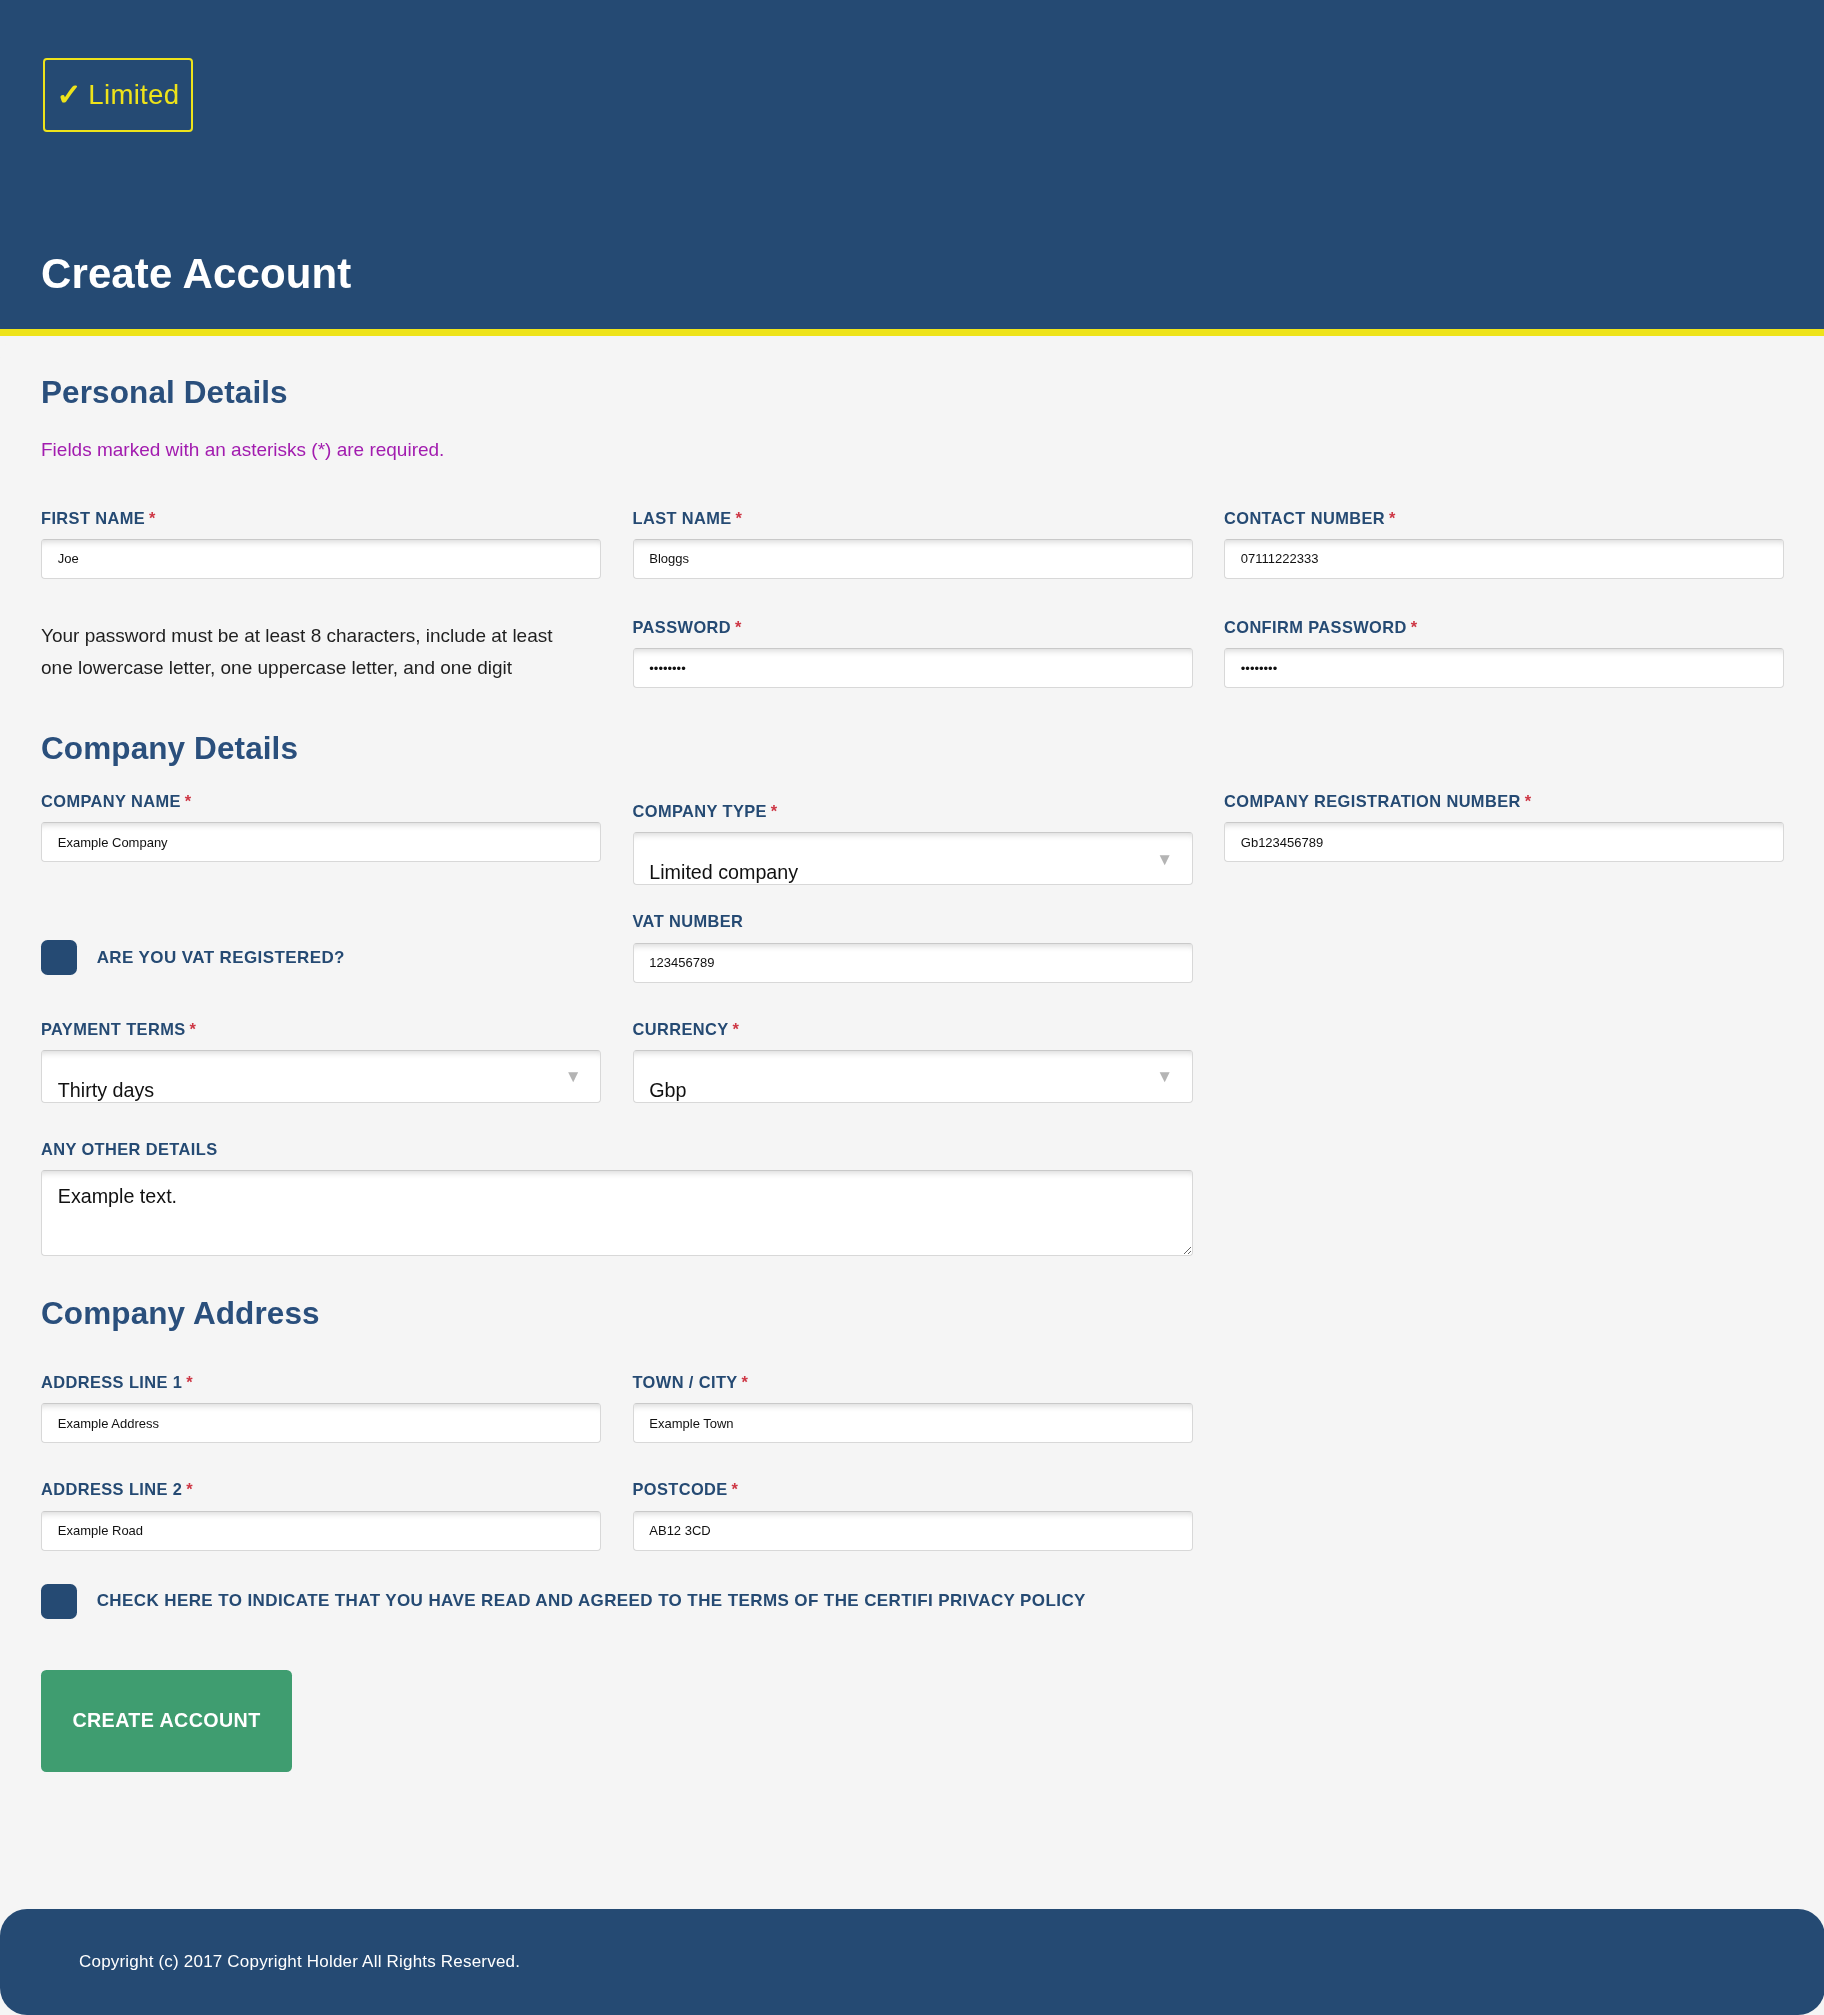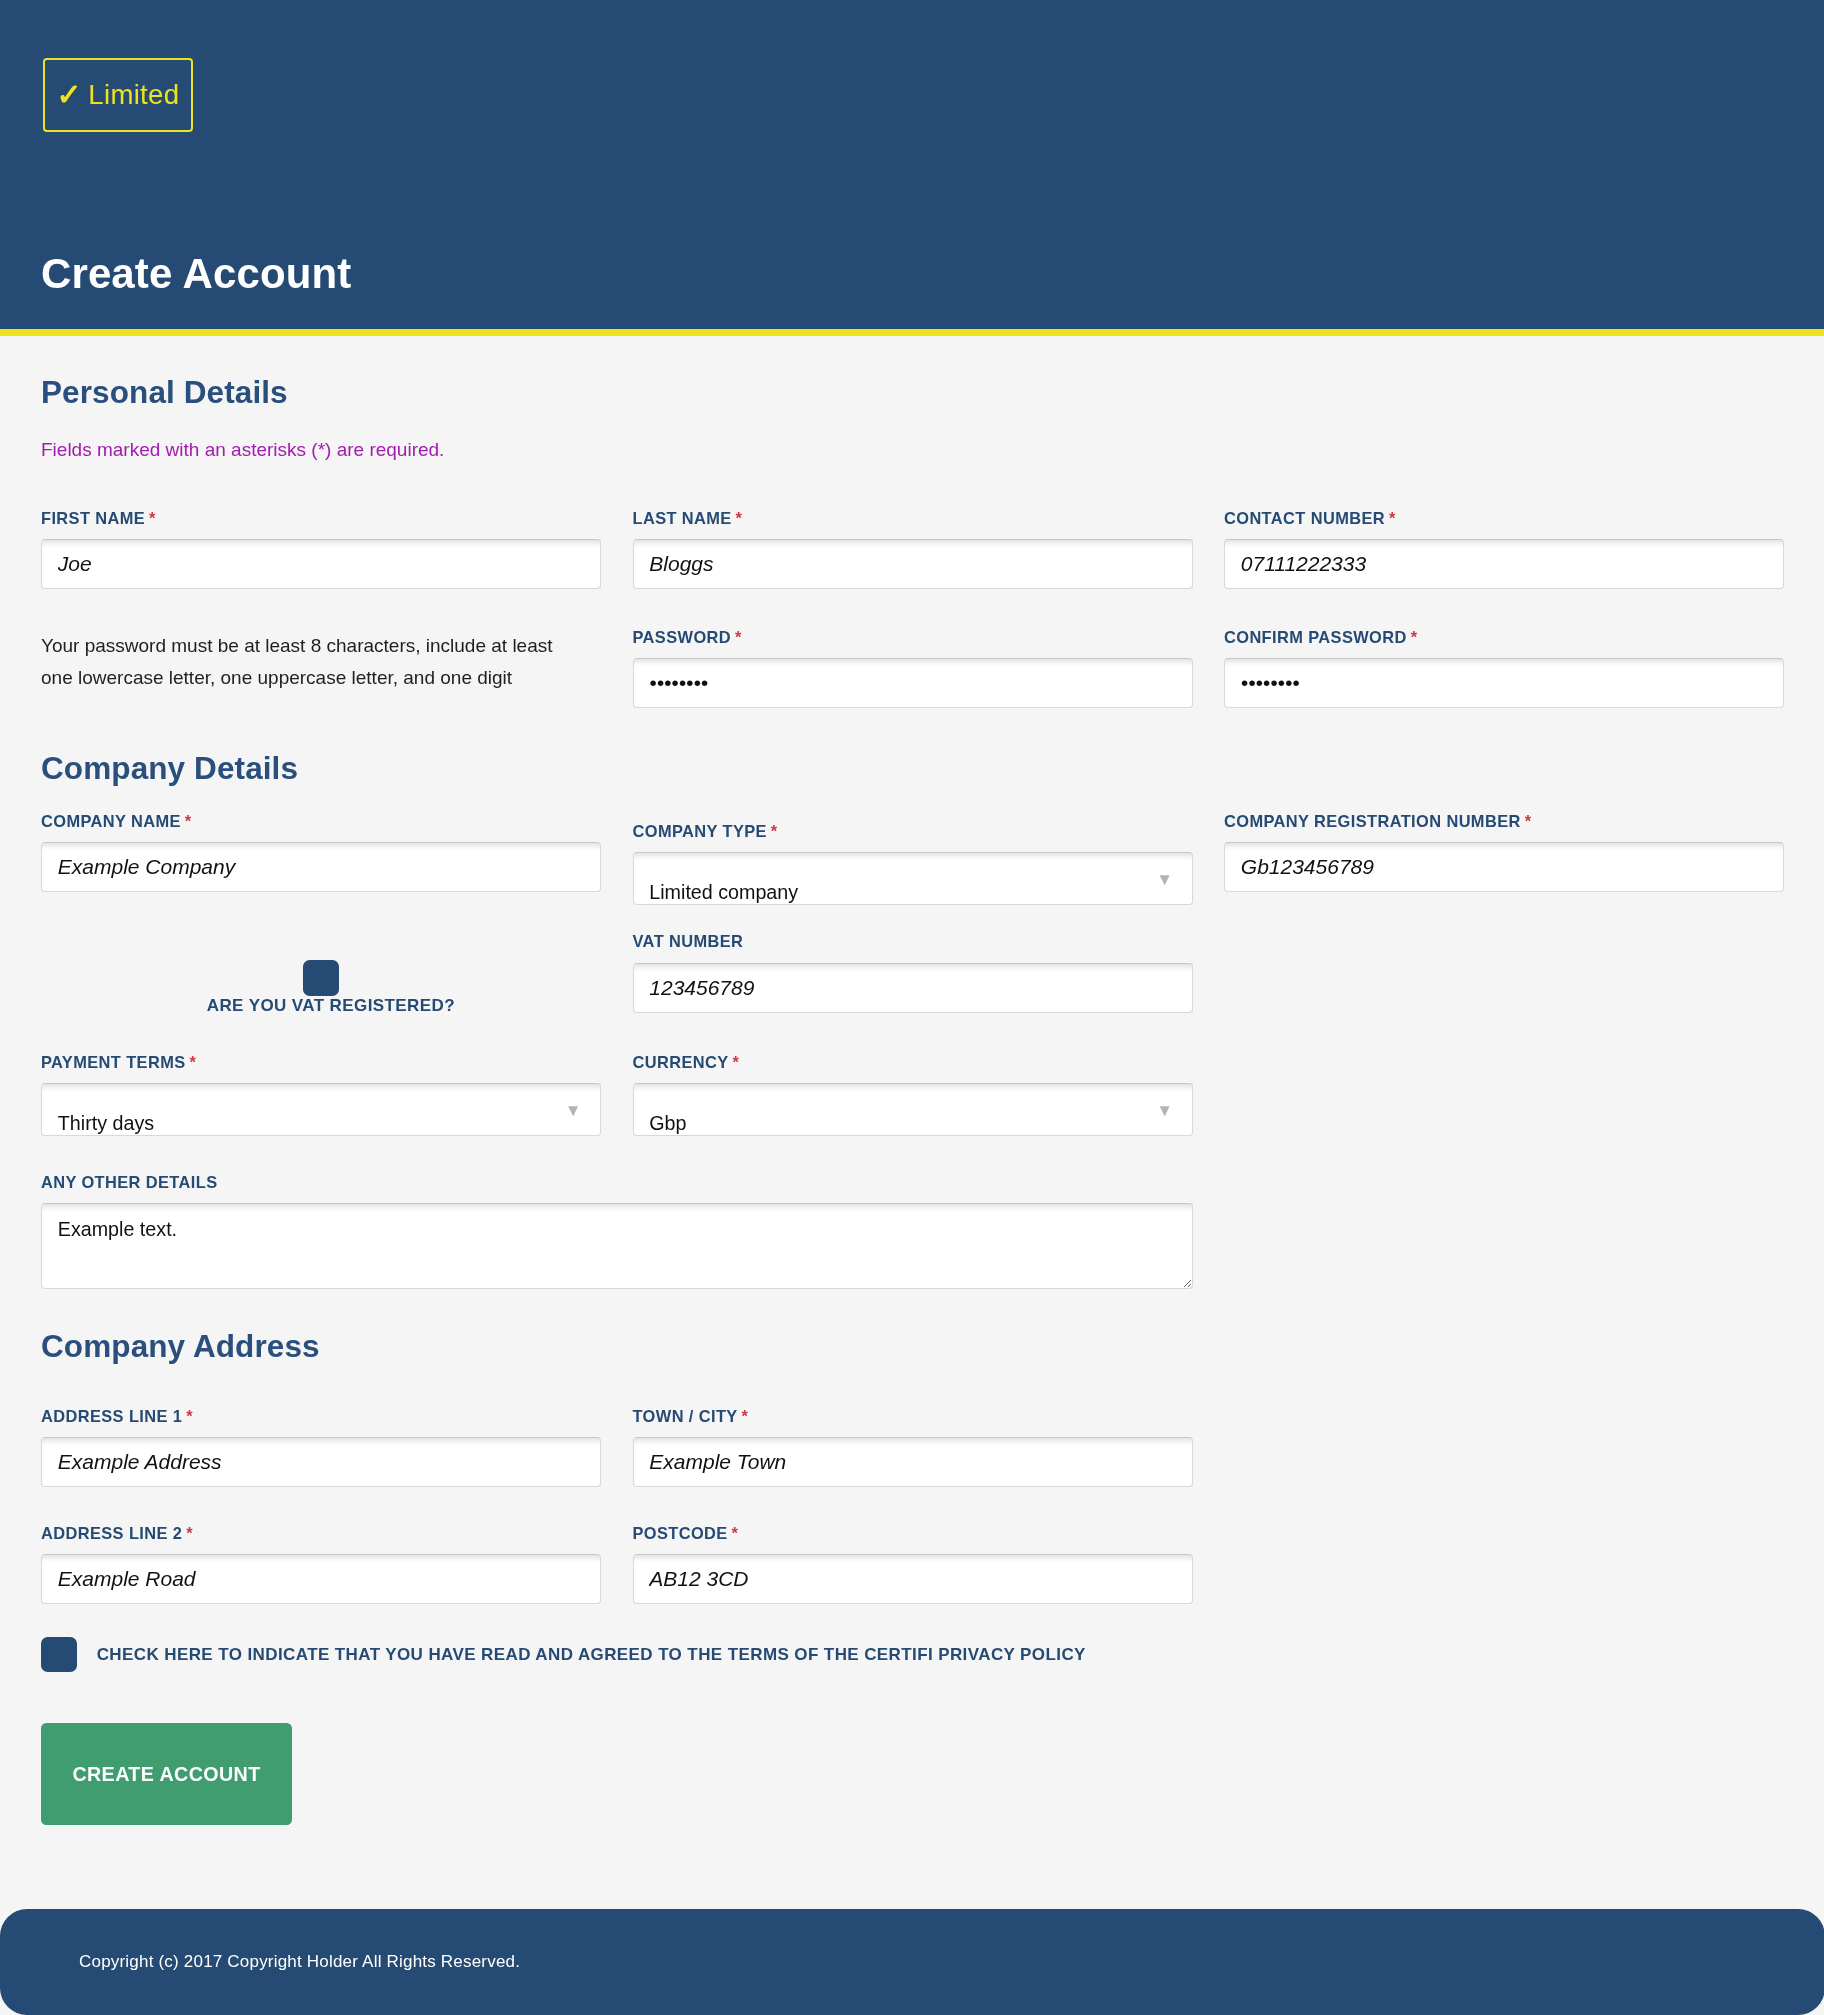--- a/index.html
+++ b/index.html
@@ -91,27 +91,26 @@
   }
   .text-input, .select, .textarea {
     width: 100%;
     background: #ffffff;
     border: 1.3px solid #d8d8d8;
     border-top-color: #c9c9c9;
     border-radius: 3.9px;
     box-shadow: inset 0 9.2px 7.9px -7.9px rgba(0,0,0,0.18);
   }
   .text-input {
-    height: 50px;
+    height: 40px;
     font-family: "Liberation Sans", sans-serif;
-    font-size: 21px;
+    font-size: 13px;
     color: #111111;
     padding: 0 15.8px;
     outline: none;
-    font-style: italic;
   }
   .select {
     position: relative;
     height: 53px;
     display: flex;
     align-items: flex-end;
     padding: 0 15.8px;
     font-size: 19.7px;
     color: #111111;
     cursor: pointer;
@@ -155,21 +154,21 @@
     cursor: pointer;
   }
   .checkbox-label {
     margin-left: 19.7px;
     color: #254a73;
     font-size: 17px;
     font-weight: 700;
     letter-spacing: 0.4px;
     text-transform: uppercase;
   }
-  .vat-check-wrap { margin-top: 27.6px; flex-direction: column; }
+  .vat-check-wrap { margin-top: 27.6px; }
   .nudge { position: relative; top: 10px; }
   .submit-btn {
     display: block;
     width: 251px;
     height: 102px;
     background: #3f9d70;
     border: none;
     border-radius: 5.3px;
     color: #ffffff;
     font-family: "Liberation Sans", sans-serif;

